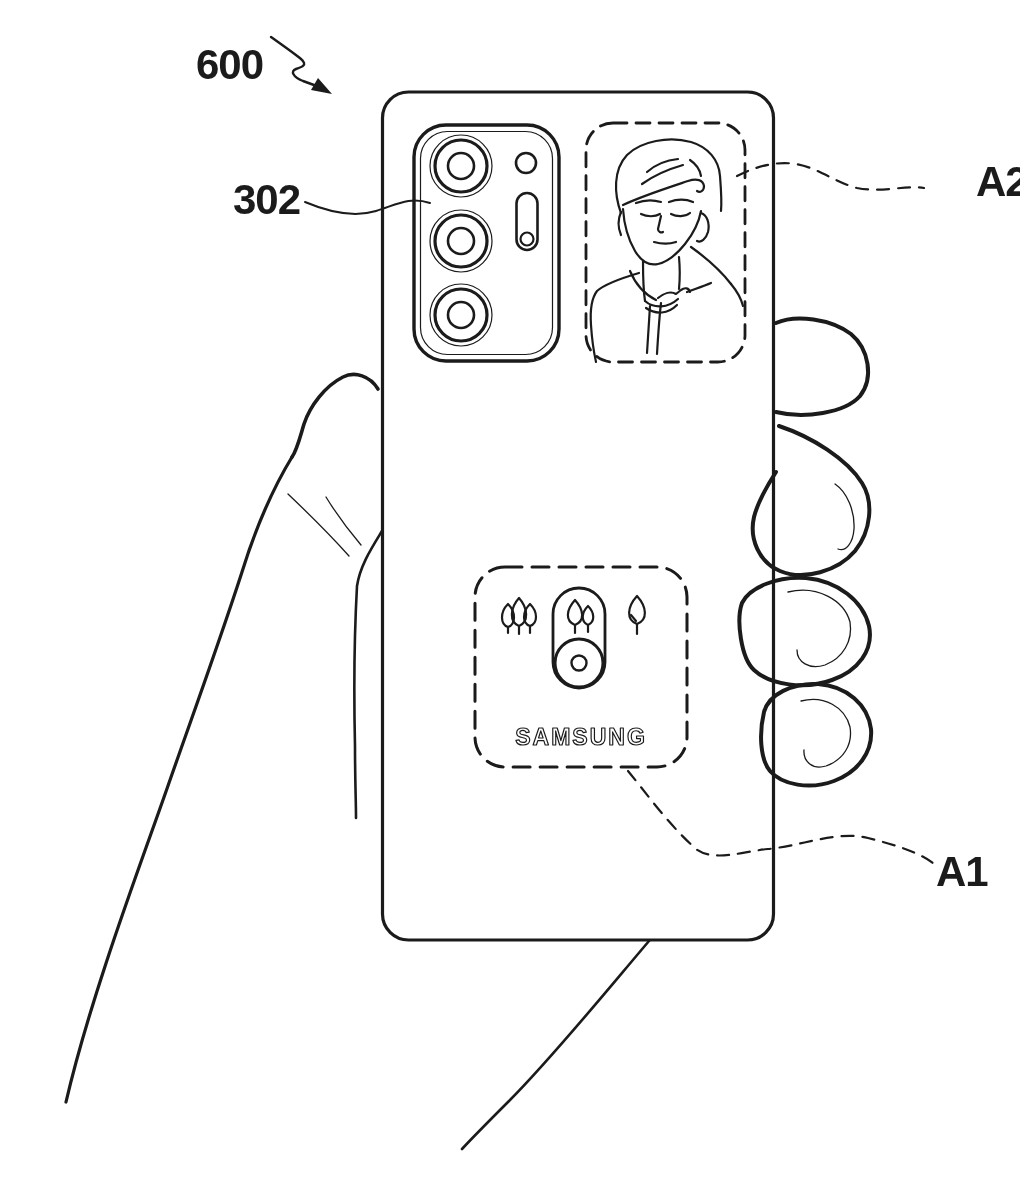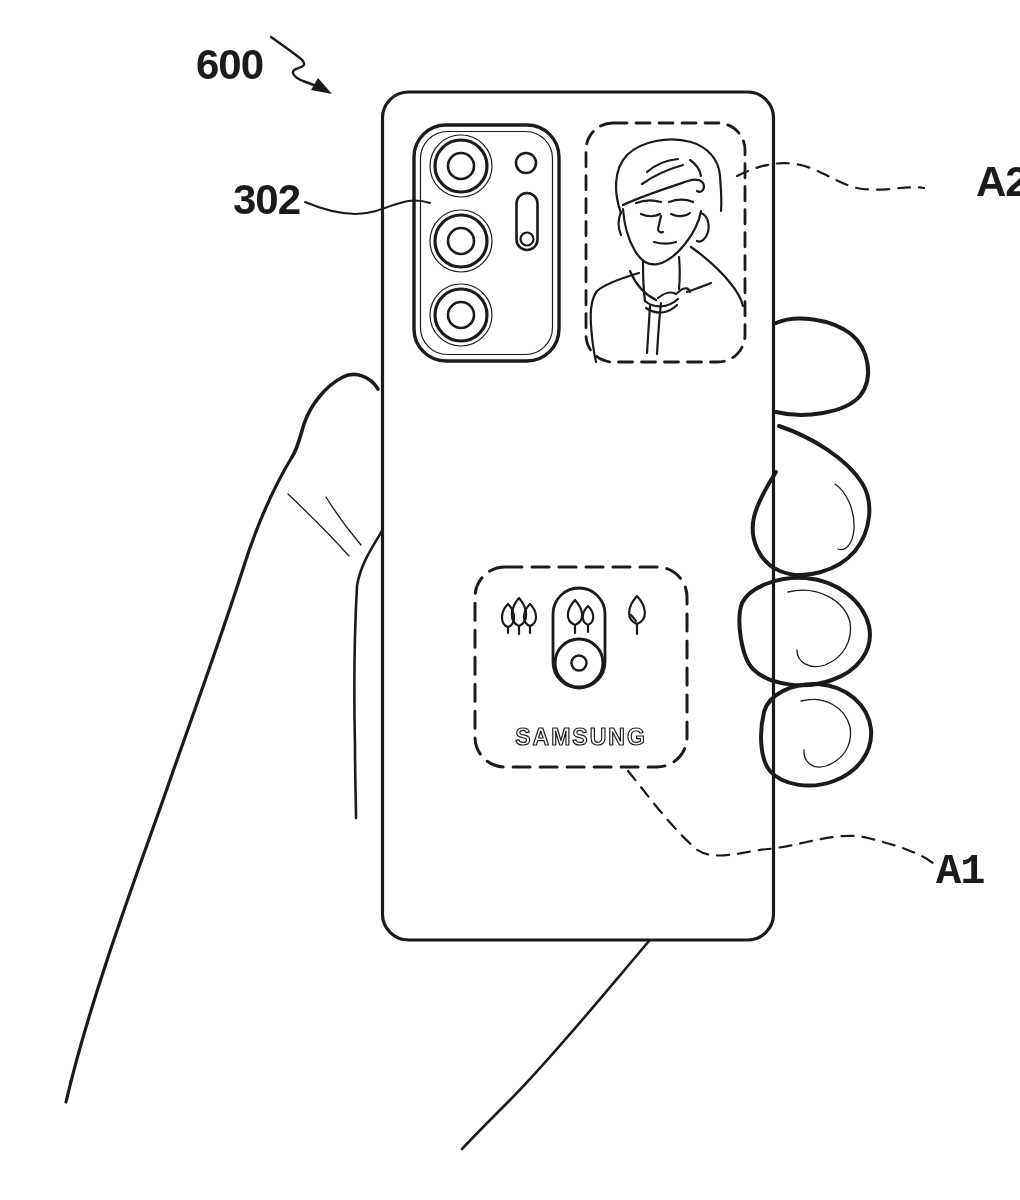--- a/index.html
+++ b/index.html
@@ -18,21 +18,21 @@
     font-size:42px;
     line-height:1;
     color:#1b1b1b;
     letter-spacing:-1px;
     white-space:nowrap;
     user-select:none;
   }
   #label-600{left:196px;top:13px;margin-top:31px;}
   #label-655{left:233px;top:179px;}
   #label-a2{left:976px;top:161px;}
-  #label-a1{left:936px;top:851px;font-family:Liberation Mono, monospace;}
+  #label-a1{left:936px;top:851px;}
 </style>
 </head>
 <body>
 
 <div id="stage">
 
   <svg id="artwork" width="1020" height="1200" viewBox="0 0 1020 1200" fill="none" stroke="#1b1b1b" stroke-linecap="round" stroke-linejoin="round">
 
     <g>
       <rect x="382.5" y="92" width="391" height="848" rx="26" stroke-width="3.2"></rect>

